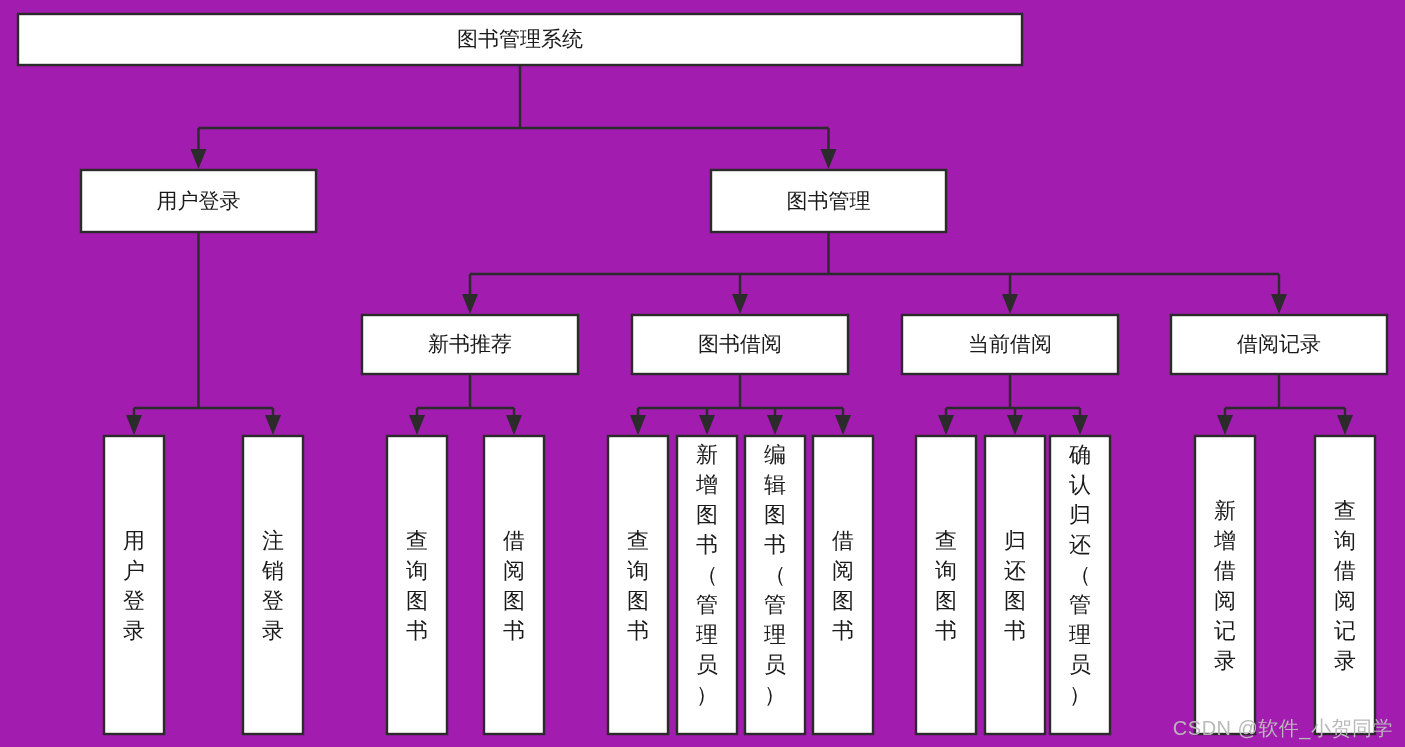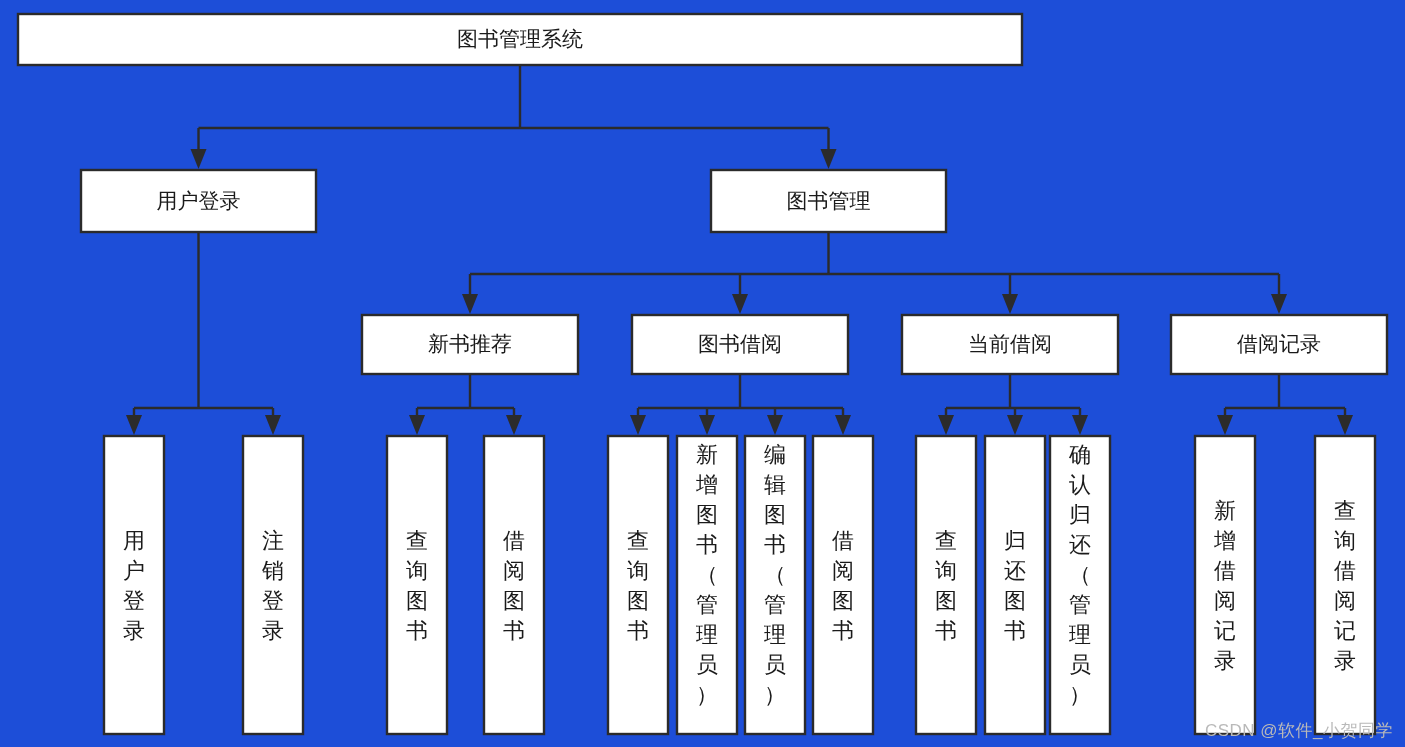--- a/index.html
+++ b/index.html
@@ -10,21 +10,21 @@
   body {
     width: 1405px;
     height: 747px;
     overflow: hidden;
     font-family: "Liberation Sans", "DejaVu Sans", sans-serif;
   }
   #diagram-root {
     position: relative;
     width: 1405px;
     height: 747px;
-    background: #1d4ed8;
+    background: #a21caf;
   }
   svg#flowchart {
     display: block;
     width: 1405px;
     height: 747px;
   }
   .node-box {
     fill: #ffffff;
     stroke: #2b2b2b;
     stroke-width: 2.4;
@@ -50,21 +50,21 @@
     fill: #1a1a1a;
     font-family: "Liberation Sans", "DejaVu Sans", sans-serif;
     font-size: 22px;
     text-anchor: middle;
   }
   .watermark {
     position: absolute;
     right: 12px;
     bottom: 5px;
     font-family: "Liberation Sans", "DejaVu Sans", sans-serif;
-    font-size: 17px;
+    font-size: 20px;
     color: #b9b9b9;
     letter-spacing: 0.5px;
     white-space: nowrap;
     pointer-events: none;
   }
 </style>
 </head>
 <body>
 
 <div id="diagram-root">

